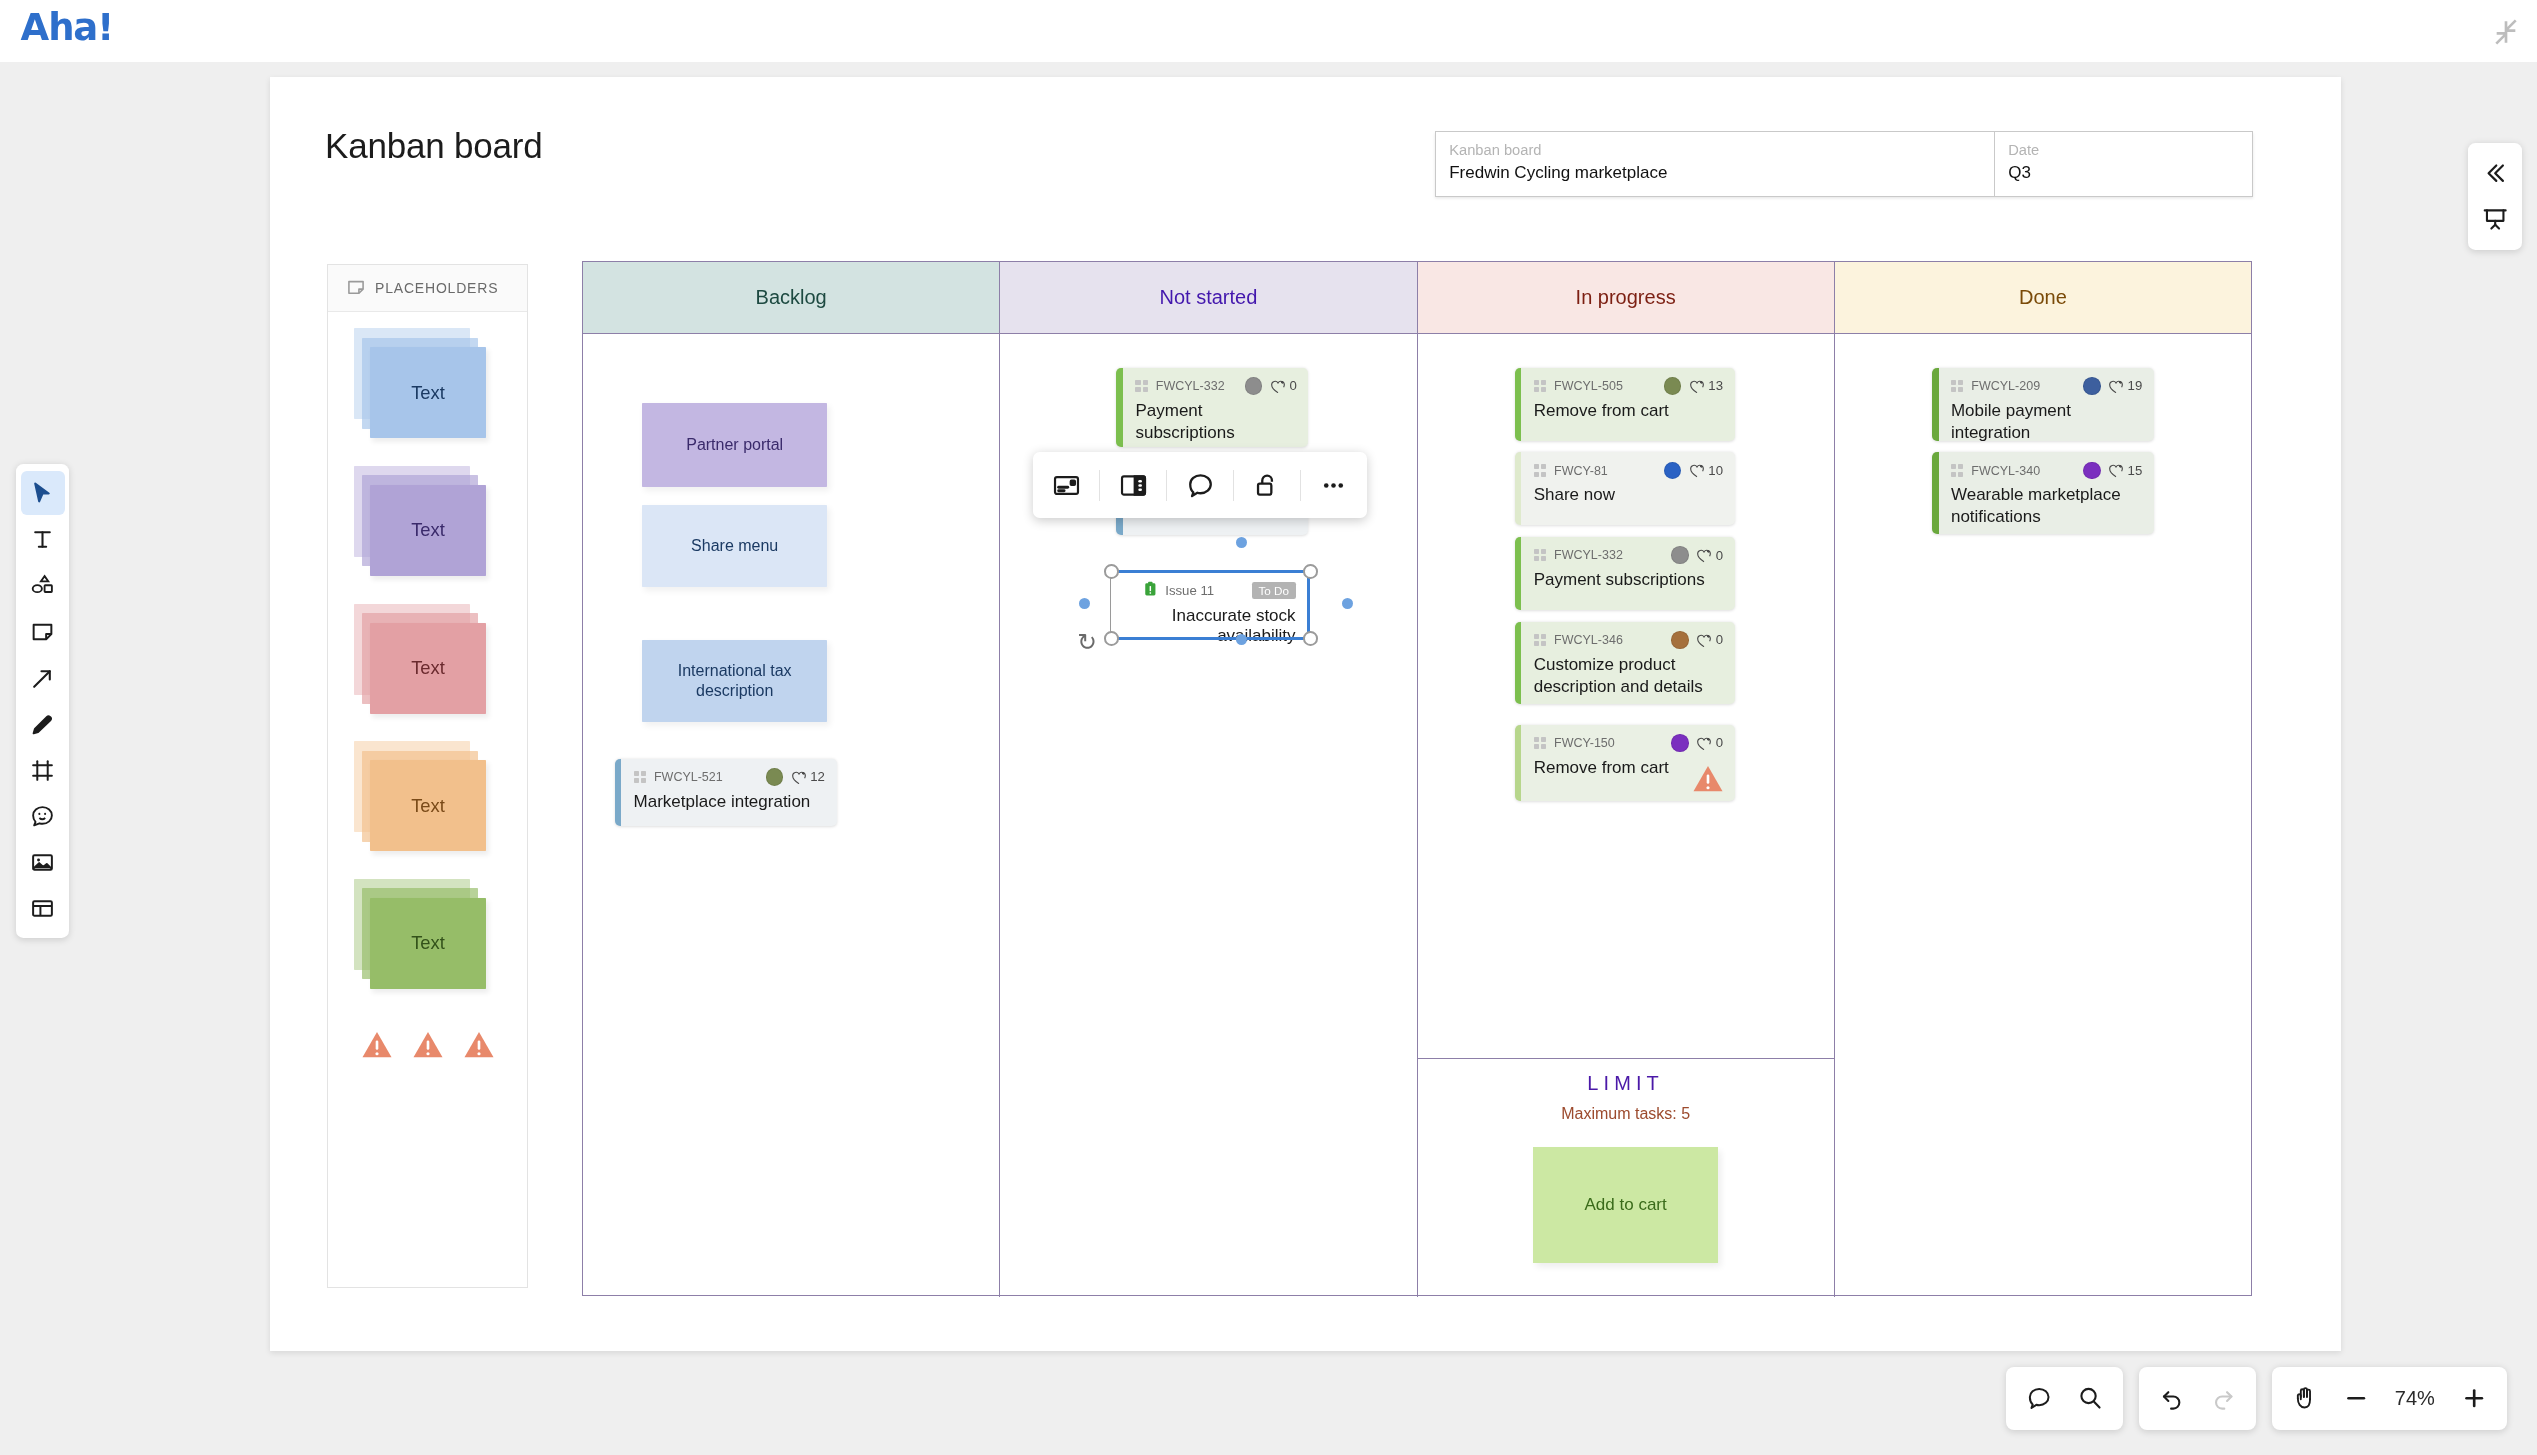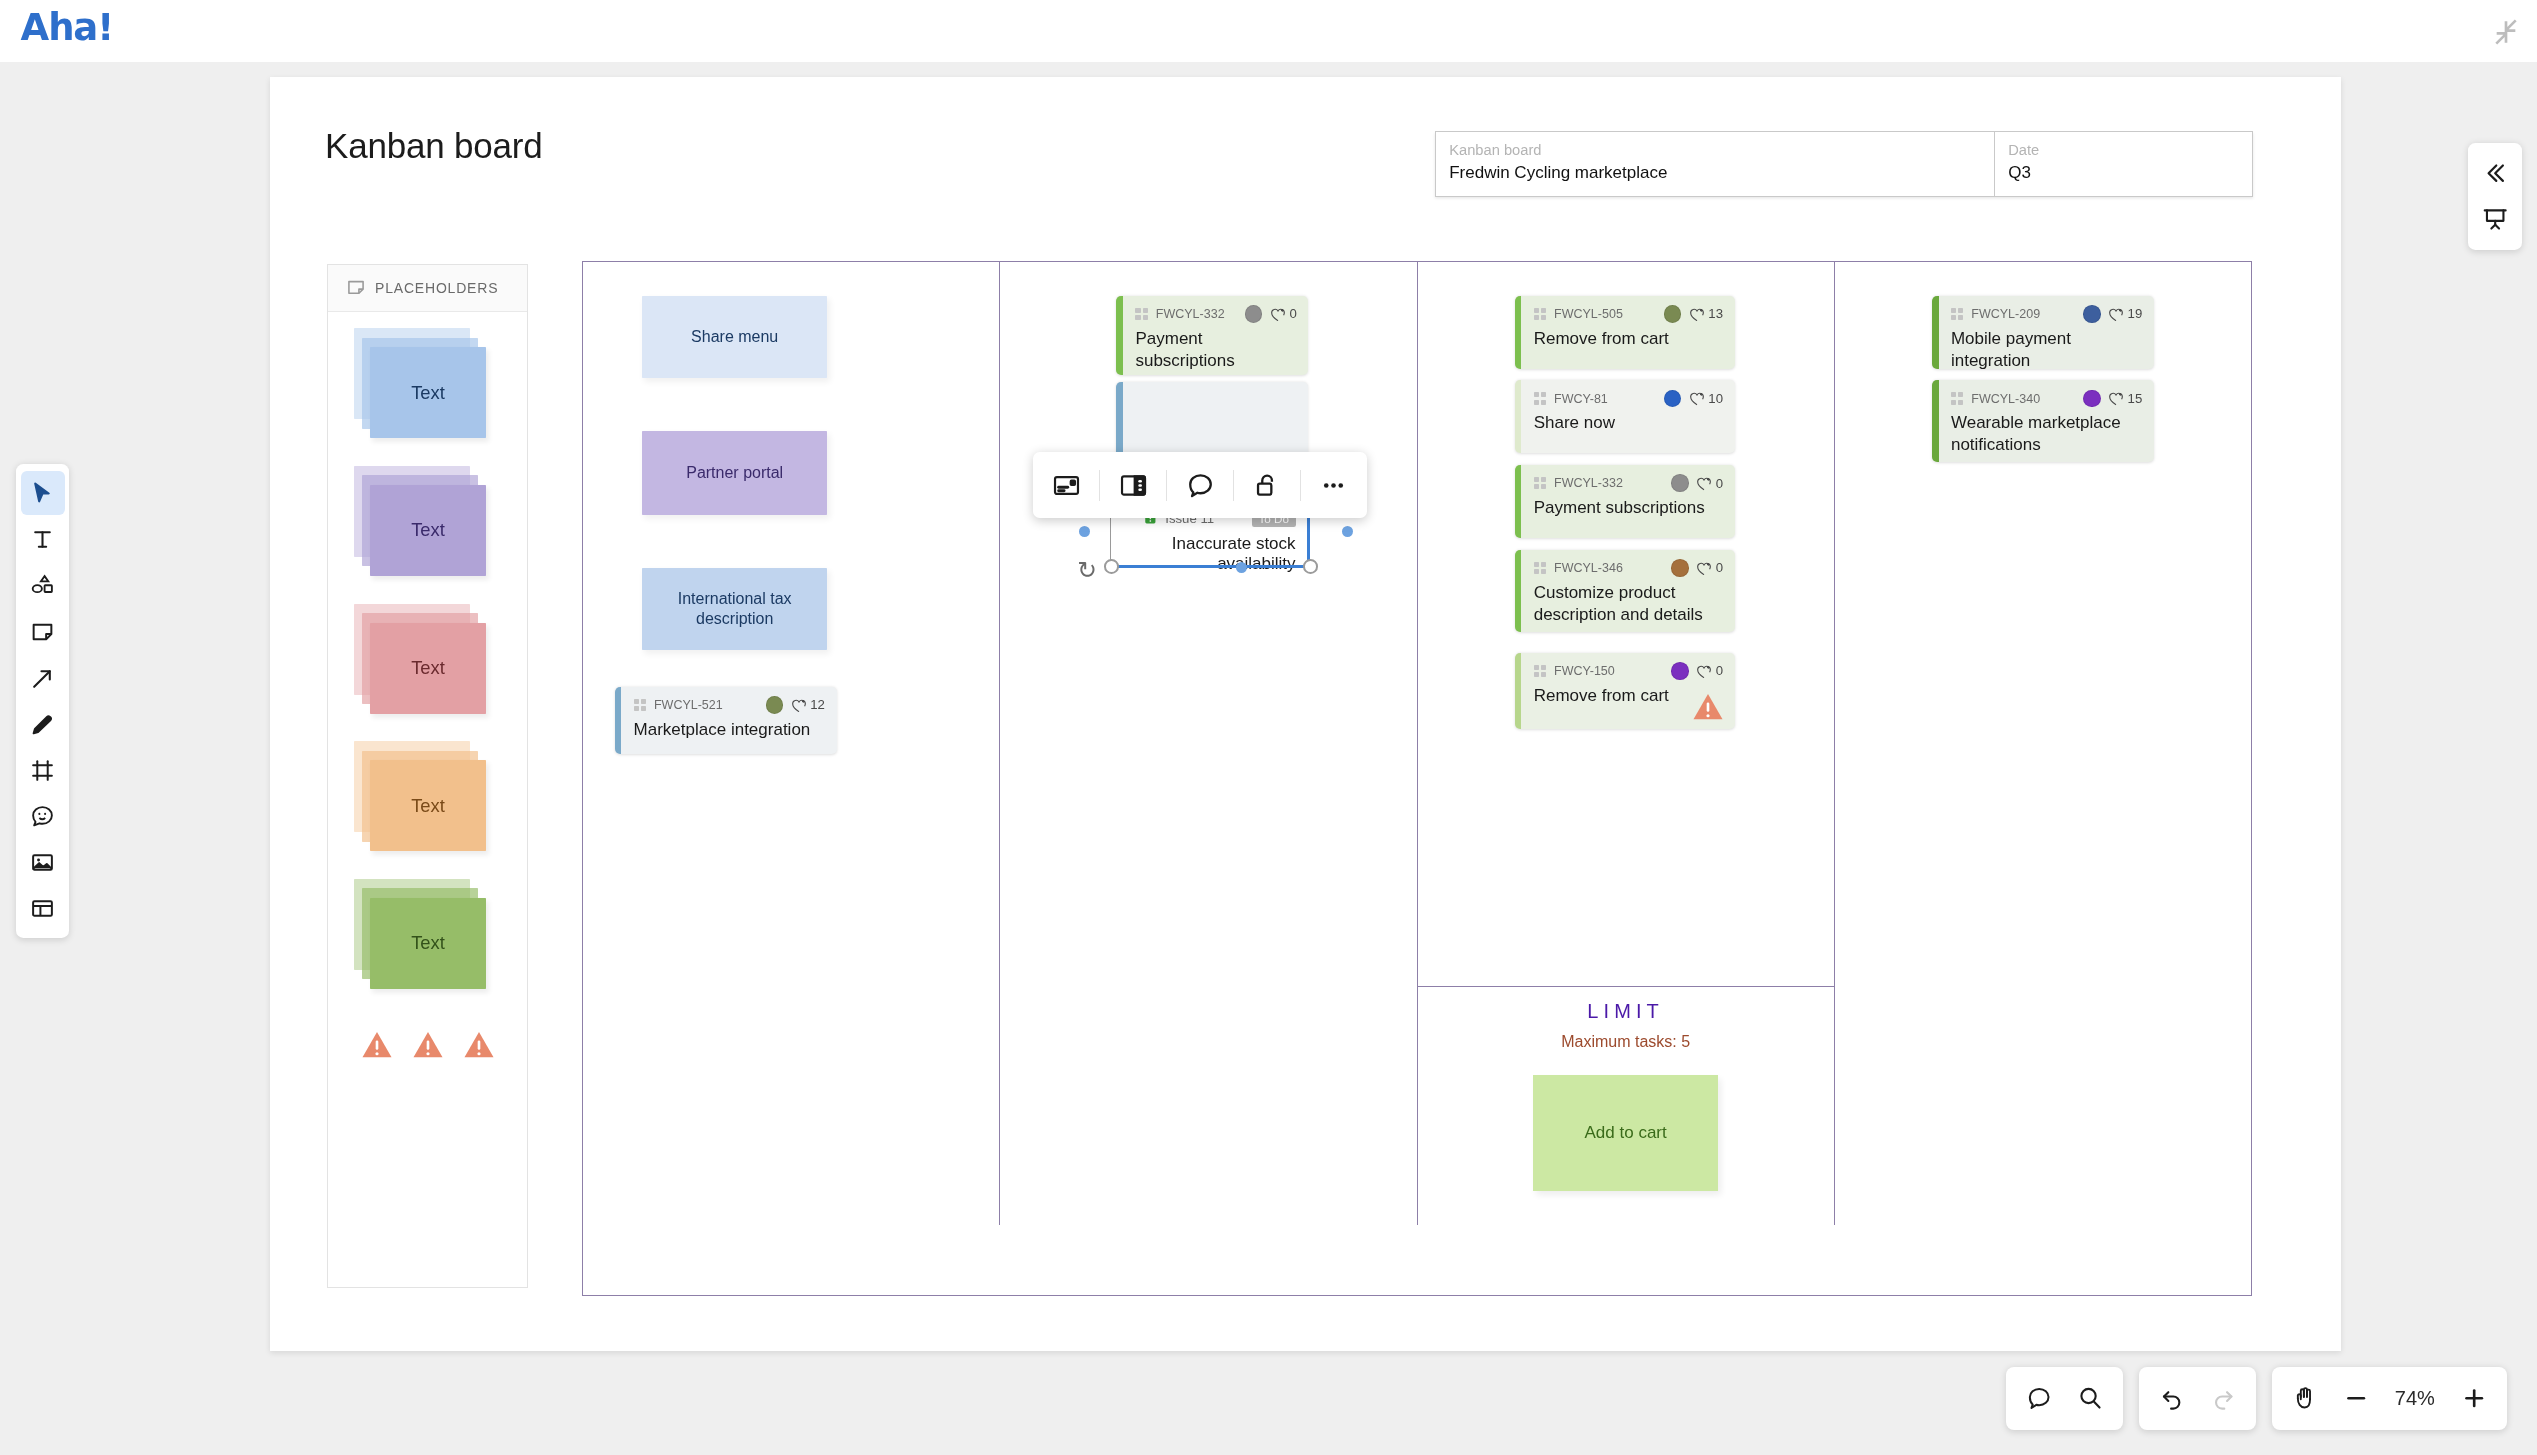--- a/index.html
+++ b/index.html
@@ -394,26 +394,32 @@
             <rect x="11" y="8" width="2" height="7" rx="1" fill="#fff"></rect>
             <circle cx="12" cy="18" r="1.2" fill="#fff"></circle>
           </svg>
         </span>
       </div>
     </div>
   </div>
 
   <div class="kanban">
 
+    <div class="k-headrow">
+      <div class="k-head" style="background:#d3e3e1;color:#1d4a41">Backlog</div>
+      <div class="k-head" style="background:#e6e2ee;color:#4317ad">Not started</div>
+      <div class="k-head" style="background:#f9e7e4;color:#7c1f12">In progress</div>
+      <div class="k-head" style="background:#fcf3dd;color:#7a4a08">Done</div>
+    </div>
 
     <div class="k-bodyrow">
 
       <div class="k-col">
+        <div class="sticky" style="background:#c3b7e2;color:#3a2a6b;width:185px;height:84px;margin:53px auto 0 46px;">Partner portal</div>
         <div class="sticky" style="background:#dbe6f6;color:#1b3a63;width:185px;height:82px;margin:17.6px auto 0 46px;">Share menu</div>
-        <div class="sticky" style="background:#c3b7e2;color:#3a2a6b;width:185px;height:84px;margin:53px auto 0 46px;">Partner portal</div>
         <div class="sticky" style="background:#c0d4ee;color:#1b3a63;width:185px;height:82px;margin:53px auto 0 46px;">International tax description</div>
 
         <div class="card" style="background:#eef1f3;width:222px;margin:37px auto 0 18.4px;">
           <div class="bar" style="background:#7aa9c9"></div>
           <div class="card-top">
             <span class="grip">
                 <i></i>
                 <i></i>
                 <i></i>
                 <i></i>

